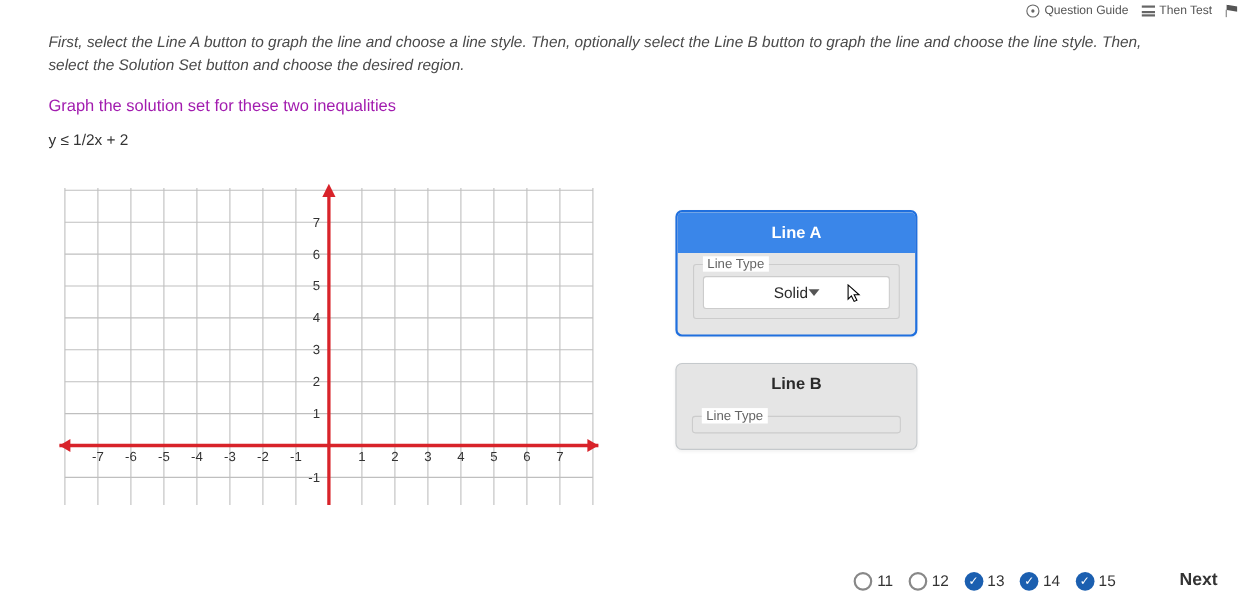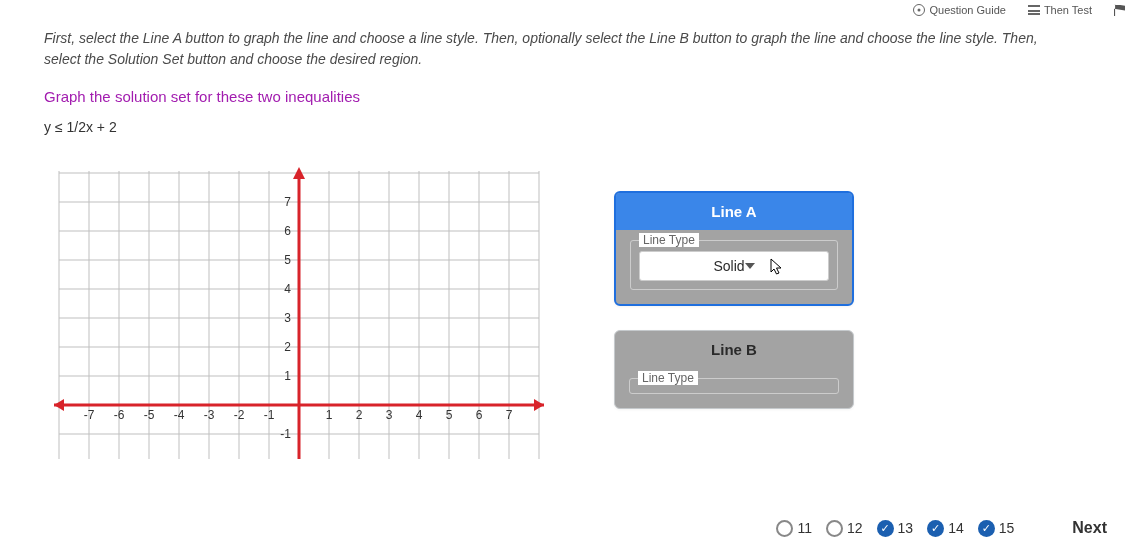--- a/index.html
+++ b/index.html
@@ -9,21 +9,21 @@
       background: #fff;
       font-family: Arial, sans-serif;
       color: #2a2a2a;
       overflow: hidden;
       position: relative;
     }
     .topbar {
       position: absolute;
       top: 0; right: 0;
       display: flex;
-      gap: 22px;
+      gap: 12px;
       padding: 4px 12px;
       font-size: 11px;
       color: #555;
       align-items: center;
     }
     .topbar .item { display: flex; gap: 4px; align-items: center; cursor: pointer; }
     .gear-icon { width: 12px; height: 12px; border: 1.5px solid #666; border-radius: 50%; position: relative; }
     .gear-icon::after { content:''; position:absolute; width:3px; height:3px; background:#666; top:50%; left:50%; transform:translate(-50%,-50%); border-radius:50%;}
     .list-icon { width:12px; height:10px; border-top:2px solid #666; border-bottom:2px solid #666; position:relative;}
     .list-icon::after{content:'';position:absolute;top:3px;left:0;width:12px;height:2px;background:#666;}
@@ -56,24 +56,24 @@
       align-items: flex-start;
     }
     .graph-wrap {
       position: relative;
       width: 510px;
       height: 300px;
     }
     svg.graph { display:block; }
     .panels { display:flex; flex-direction:column; gap:24px; padding-top: 30px;}
     .panel {
-      width: 240px;
+      width: 220px;
       border: 1px solid #c5c9cc;
       border-radius: 6px;
-      background:#a3a3a3;
+      background:#e5e5e5;
       overflow:hidden;
       box-shadow: 0 1px 3px rgba(0,0,0,0.05);
     }
     .panel.active { border: 2px solid #1f6fde; }
     .panel-header {
       padding: 10px 0;
       text-align:center;
       font-weight:bold;
       font-size:15px;
       cursor:pointer;

